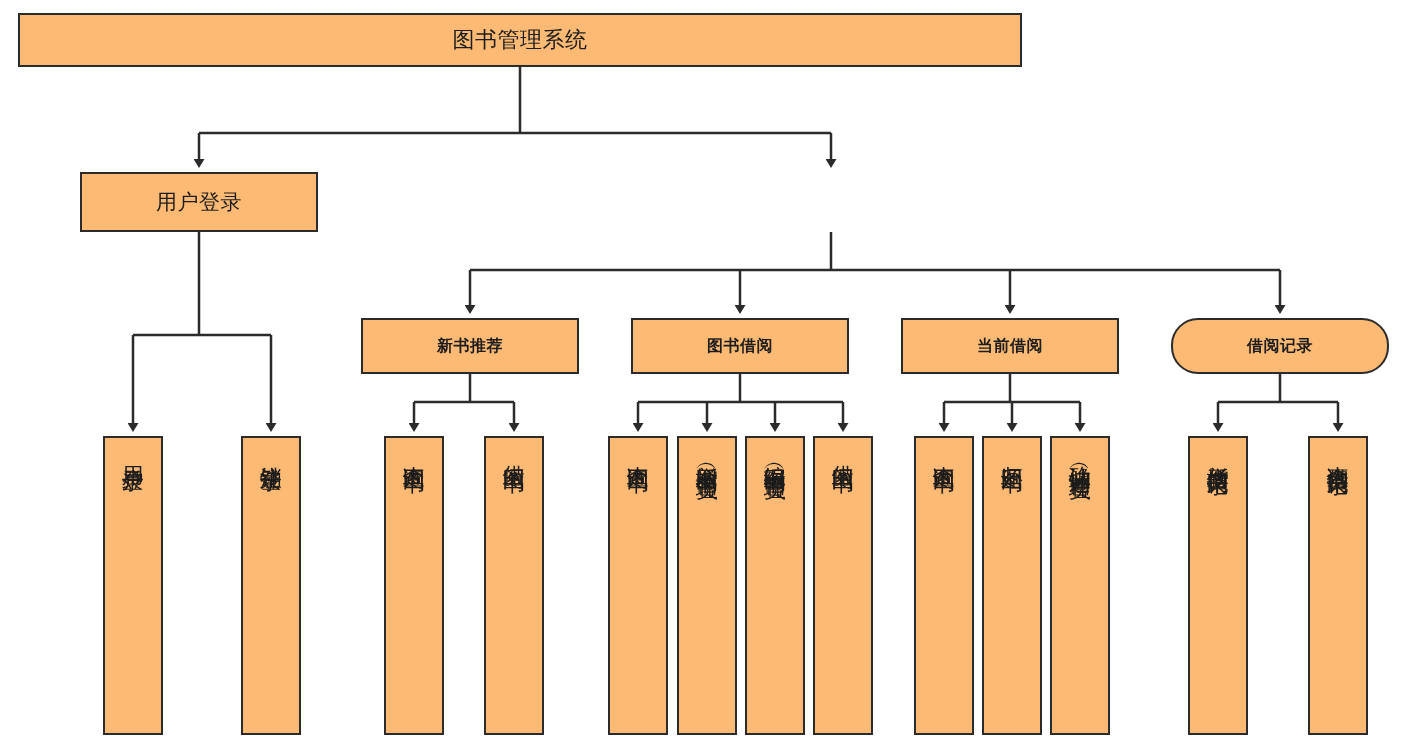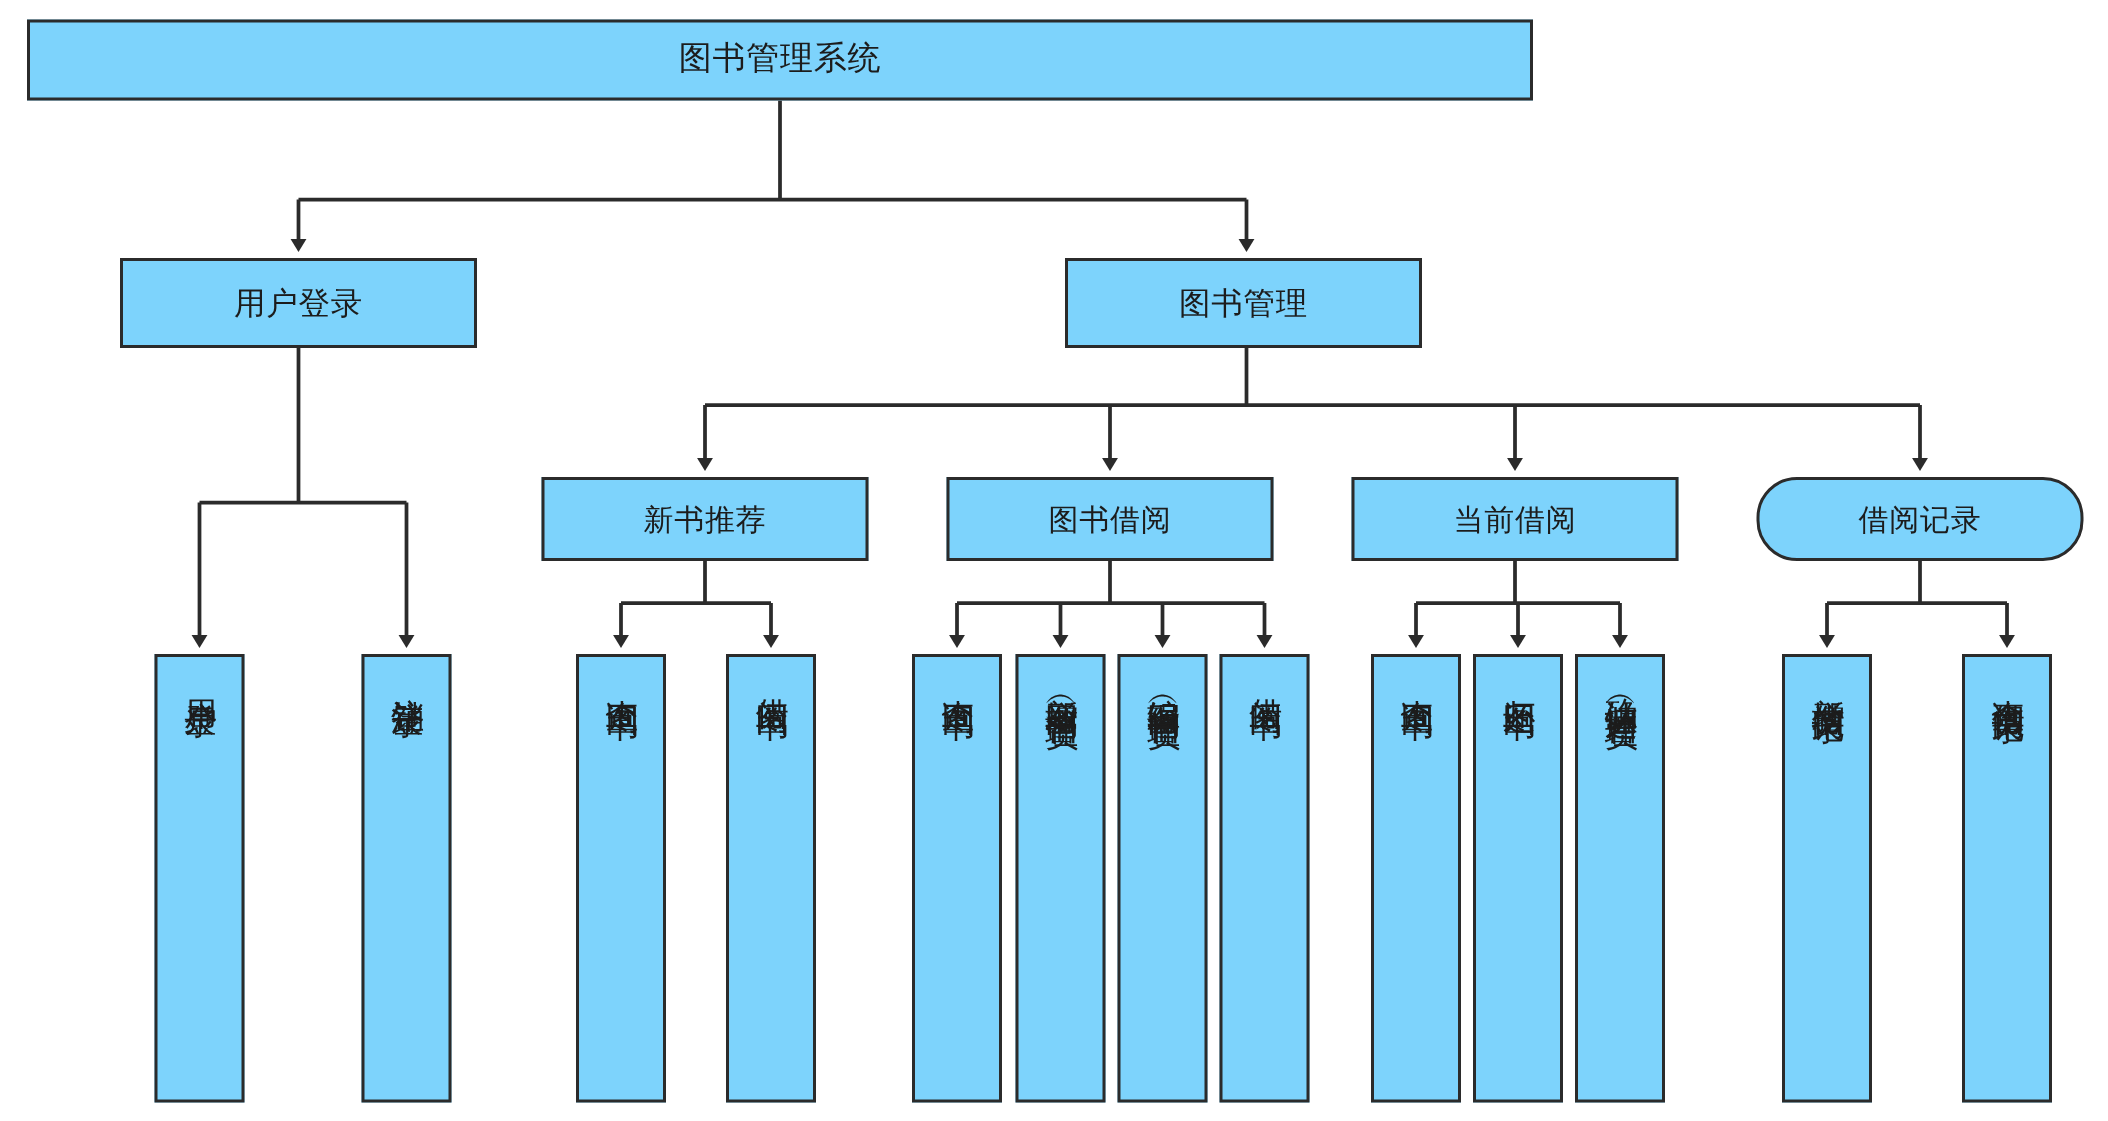--- a/index.html
+++ b/index.html
@@ -22,38 +22,38 @@
   #edge-layer {
     position: absolute;
     left: 0;
     top: 0;
     width: 1405px;
     height: 747px;
   }
   .node {
     position: absolute;
     box-sizing: border-box;
-    background: #7dd3fc;
+    background: #fdba74;
     border: 2px solid #2b2b2b;
     display: flex;
     align-items: center;
     justify-content: center;
     z-index: 3;
   }
   .node-label {
     font-size: 21px;
     line-height: 1.15;
     color: #1c1c1c;
     letter-spacing: 0.5px;
     white-space: nowrap;
     text-align: center;
   }
   .node.root .node-label { font-size: 22px; }
   .node.level2 .node-label { font-size: 21px; }
-  .node.level3 .node-label { font-size: 20px; }
+  .node.level3 .node-label { font-size: 16px; font-weight: bold; }
   .node.leaf {
     align-items: flex-start;
     padding-top: 10px;
   }
   .node.leaf .node-label {
     writing-mode: vertical-rl;
     text-orientation: upright;
     font-size: 22px;
     line-height: 1.25;
     letter-spacing: 2px;
@@ -140,23 +140,20 @@
     </g>
   </svg>
 
   <div class="node root" style="left:18px; top:13px; width:1004px; height:54px;">
     <span class="node-label">图书管理系统</span>
   </div>
 
   <div class="node level2" style="left:80px; top:172px; width:238px; height:60px;">
     <span class="node-label">用户登录</span>
   </div>
-  <div class="node level2" style="left:710px; top:172px; width:238px; height:60px;">
-    <span class="node-label">图书管理</span>
-  </div>
 
   <div class="node level3" style="left:361px; top:318px; width:218px; height:56px;">
     <span class="node-label">新书推荐</span>
   </div>
   <div class="node level3" style="left:631px; top:318px; width:218px; height:56px;">
     <span class="node-label">图书借阅</span>
   </div>
   <div class="node level3" style="left:901px; top:318px; width:218px; height:56px;">
     <span class="node-label">当前借阅</span>
   </div>

